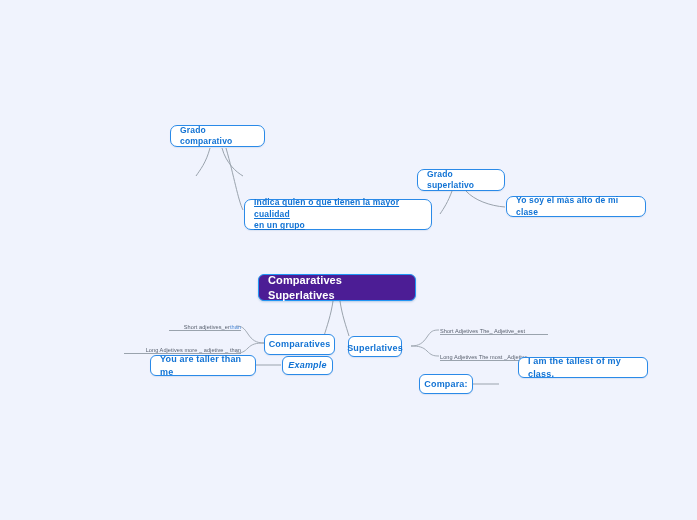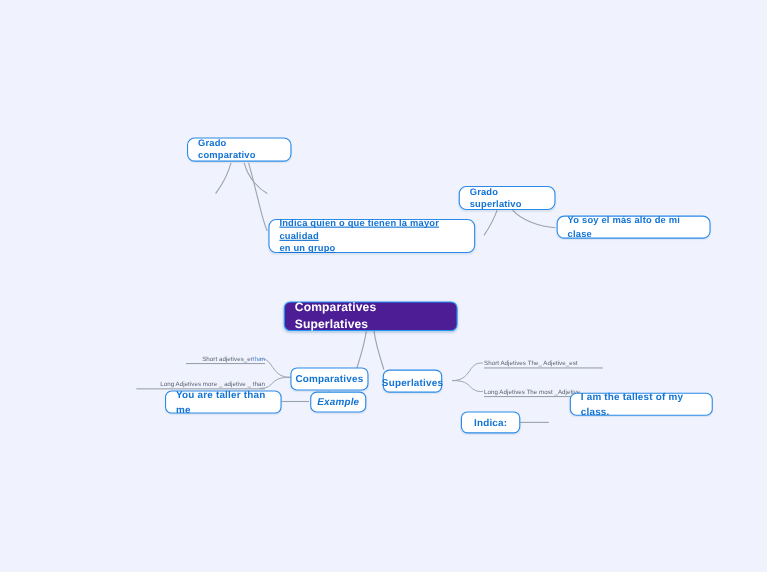--- a/index.html
+++ b/index.html
@@ -159,20 +159,20 @@
 
   <div class="rule" style="left:440px; top:325px; width:108px; height:9px; border-bottom:0.8px solid #9aa3ad;">
     <span>Short Adjetives The_ Adjetive_est</span>
   </div>
 
   <div class="rule" style="left:440px; top:351px; width:108px; height:9px; border-bottom:0.8px solid #9aa3ad;">
     <span>Long Adjetives The most _Adjetive.</span>
   </div>
 
   <div class="node branch" style="left:419px; top:374px; width:54px; height:20px;">
-    <span>Indica:</span>
+    <span>Compara:</span>
   </div>
 
   <div class="node branch" style="left:499px; top:357px; width:130px; height:21px;margin-left:19px;">
     <span>I am the tallest of my class.</span>
   </div>
 
 </div>
 
 </body></html>

